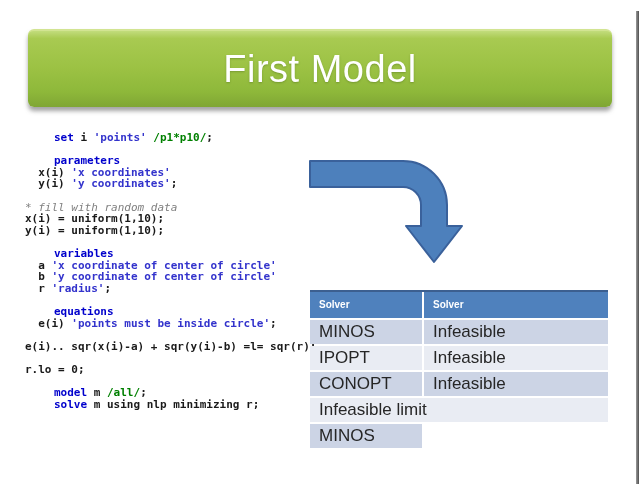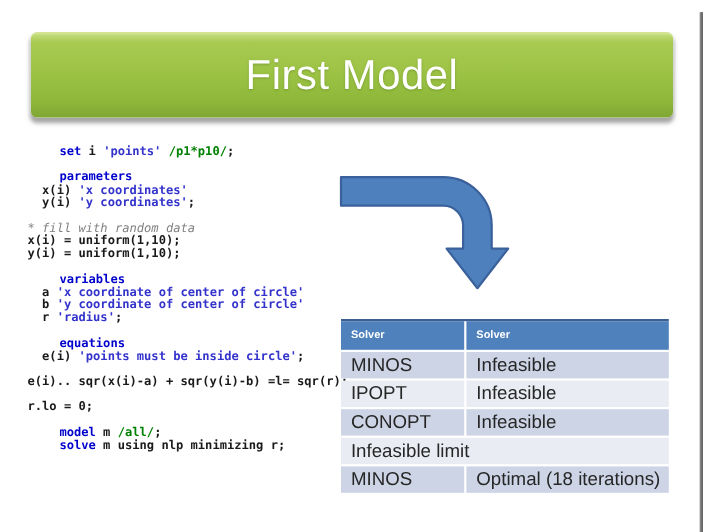--- a/index.html
+++ b/index.html
@@ -77,19 +77,18 @@
       </div>
       <div class="trow band-dark">
         <div class="tcell tbody-cell c1">CONOPT</div>
         <div class="tcell tbody-cell c2">Infeasible</div>
       </div>
       <div class="trow band-light">
         <div class="tcell tbody-cell c2">Infeasible limit</div>
       </div>
       <div class="trow band-dark">
         <div class="tcell tbody-cell c1">MINOS</div>
-        <div class="tcell tbody-cell c2">Optimal (18 iterations)</div>
       </div>
     </div>
 
   <div class="frame-right"></div>
   <div class="frame-bottom"></div>
 </div>
 
 </body></html>

